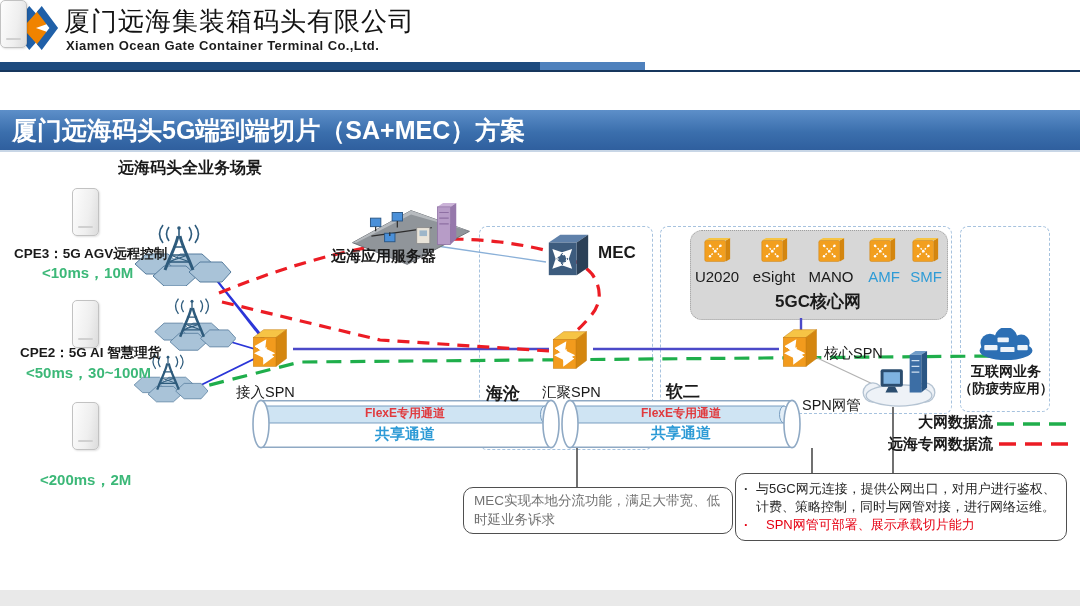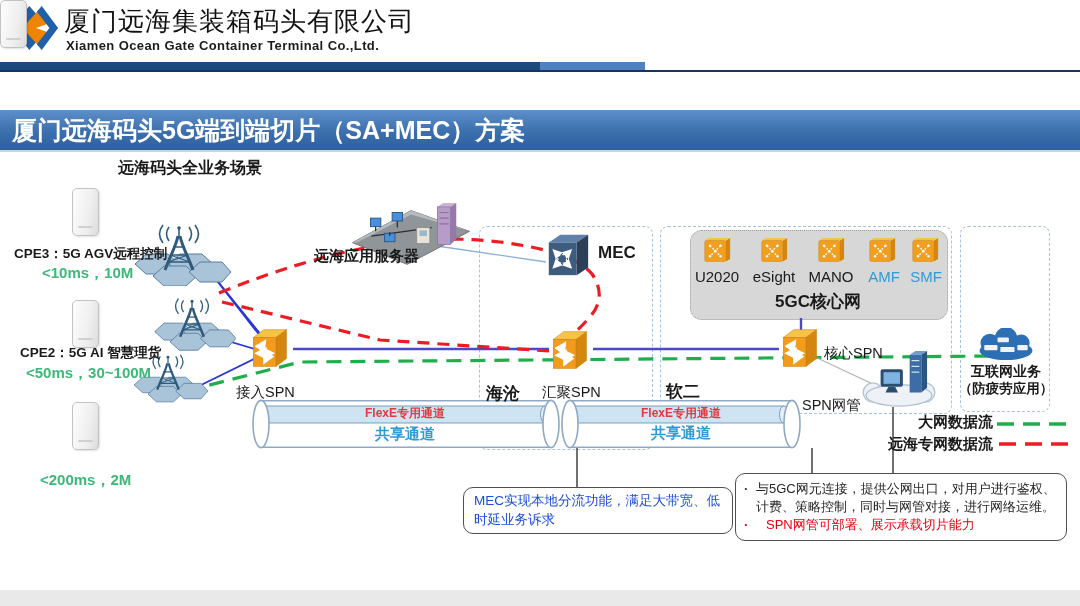--- a/index.html
+++ b/index.html
@@ -25,21 +25,21 @@
            border:1px dotted #9e9e9e;border-radius:12px;}
   
   .lbl{position:absolute;color:#1a1a1a;white-space:nowrap;}
   .b{font-weight:bold;}
   .m{font-weight:500;margin-top:14px;}
   .green{color:#3cb878;}
   .blue{color:#2e9bd6;}
   .center{text-align:center;}
   
   .callout{position:absolute;background:#fff;border:1.6px solid #4f4f4f;border-radius:10px;
-           color:#1d4ed8;font-size:13.5px;line-height:1.38;font-weight:500;padding:4px 10px;}
+           color:#737373;font-size:13.5px;line-height:1.38;font-weight:500;padding:4px 10px;}
   .callout2{position:absolute;background:#fff;border:1.6px solid #4f4f4f;border-radius:10px;
             font-size:13px;line-height:1.4;padding:6px 10px 5px 8px;}
   .bullet-row{display:flex;align-items:flex-start;}
   .bullet-dot{width:12px;flex:0 0 12px;font-weight:bold;color:#333;line-height:1.4;}
   .bullet-dot.red{color:#e60012;}
   .bullet-txt{flex:1;color:#262626;}
   .bullet-txt.red{color:#e60012;font-weight:normal;margin-left:10px;}
   
   .cpe{position:absolute;width:25px;height:46px;border:1px solid #c2c2c2;border-radius:5px;
        background:linear-gradient(100deg,#fdfdfd 0%,#efefef 60%,#dcdcdc 100%);box-shadow:1px 1px 2px rgba(0,0,0,.12);}
@@ -325,21 +325,21 @@
     </div>
 
   <div class="lbl b" style="left:118px;top:158px;font-size:16px;">远海码头全业务场景</div>
 
   <div class="lbl b" style="left:14px;top:245px;font-size:13.5px;">CPE3：5G AGV远程控制</div>
   <div class="lbl b green" style="left:42px;top:264px;font-size:15px;">&lt;10ms，10M</div>
   <div class="lbl b" style="left:20px;top:344px;font-size:13.5px;">CPE2：5G AI 智慧理货</div>
   <div class="lbl b green" style="left:26px;top:364px;font-size:15px;">&lt;50ms，30~100M</div>
   <div class="lbl b green" style="left:40px;top:471px;font-size:15px;">&lt;200ms，2M</div>
 
-  <div class="lbl b" style="left:314px;top:247px;font-size:15px;">远海应用服务器</div>
+  <div class="lbl b" style="left:331px;top:247px;font-size:15px;">远海应用服务器</div>
   <div class="lbl b" style="left:598px;top:243px;font-size:17px;">MEC</div>
 
   <div class="lbl m" style="left:236px;top:369px;font-size:14.5px;">接入SPN</div>
   <div class="lbl m" style="left:542px;top:369px;font-size:14.5px;">汇聚SPN</div>
   <div class="lbl m" style="left:824px;top:330px;font-size:14.5px;">核心SPN</div>
 
   <div class="lbl center" style="left:692px;top:268px;width:50px;font-size:15px;">U2020</div>
   <div class="lbl center" style="left:749px;top:268px;width:50px;font-size:15px;">eSight</div>
   <div class="lbl center" style="left:806px;top:268px;width:50px;font-size:15px;">MANO</div>
   <div class="lbl center blue" style="left:859px;top:268px;width:50px;font-size:15px;">AMF</div>

